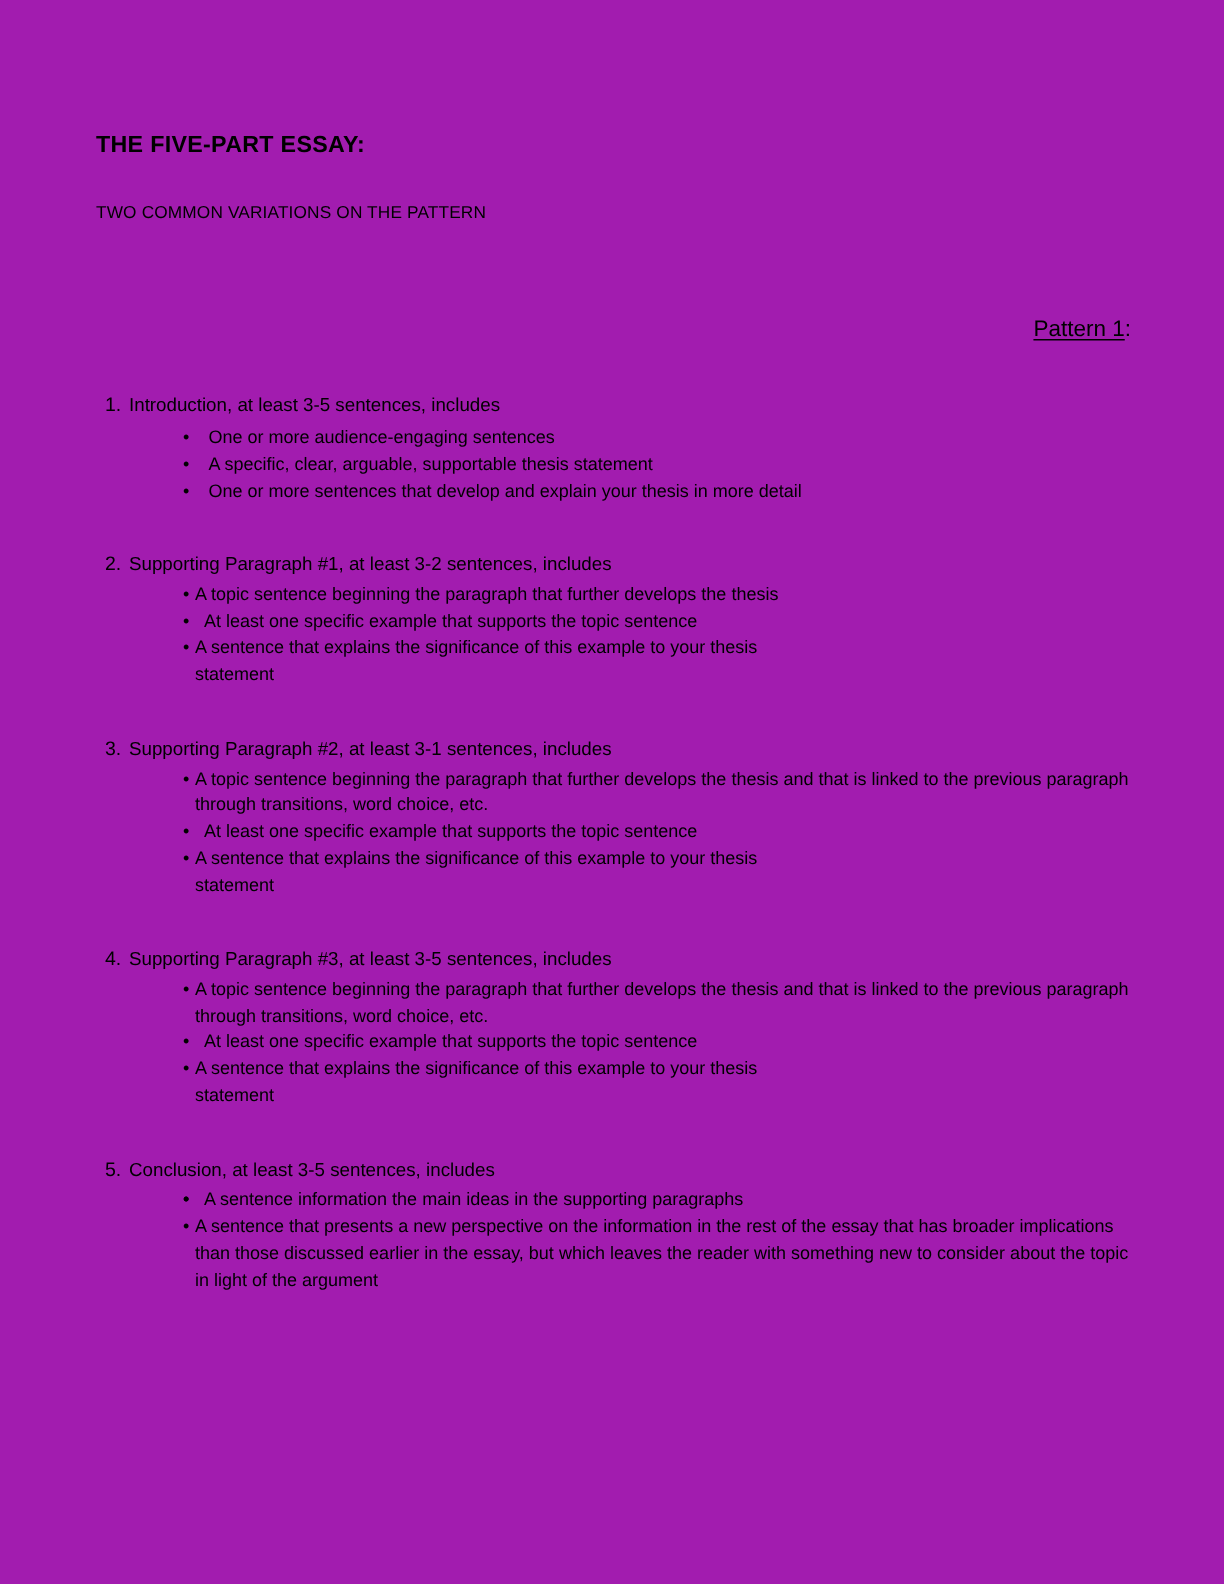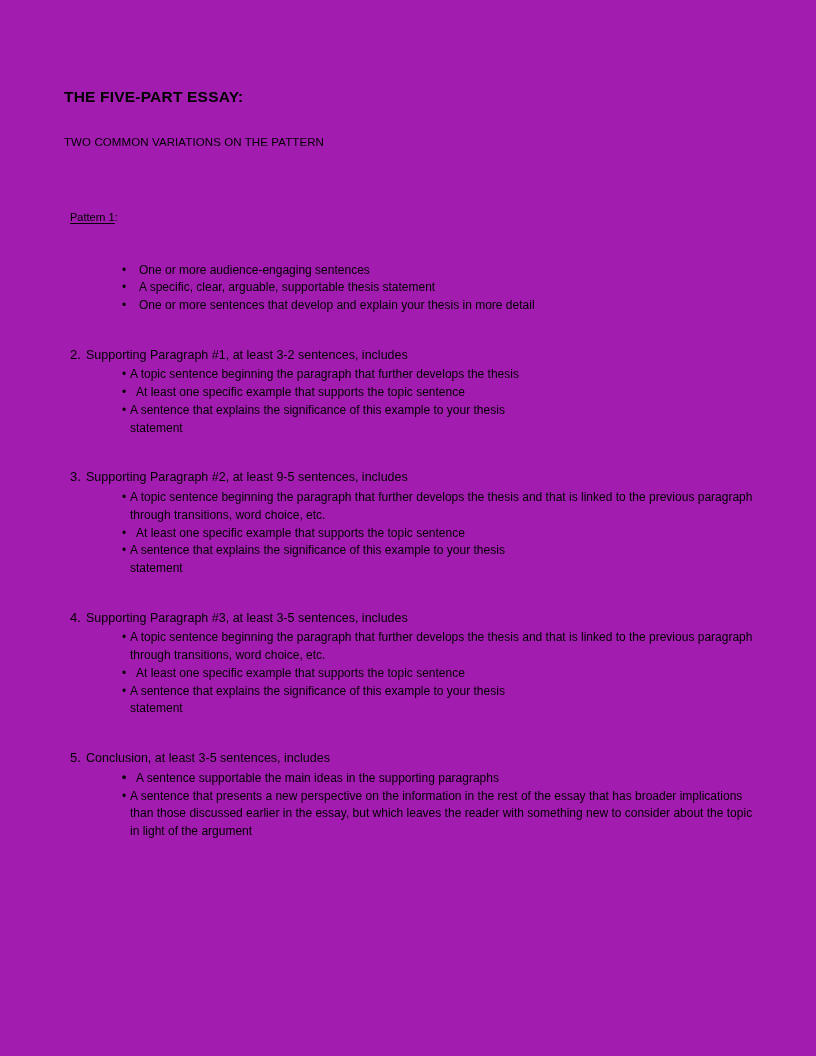--- a/index.html
+++ b/index.html
@@ -40,22 +40,23 @@
     font-size: 11.5px;
     font-weight: normal;
     letter-spacing: 0.1px;
     line-height: 1.2;
     margin: 0;
     padding-top: 29px;
   }
   .pattern-label-wrap {
     padding-top: 62px;
     padding-left: 6px;
-    font-size: 11px;
+    font-size: 15px;
     line-height: 1.2;
+    text-align: right;
   }
   .pattern-label {
     text-decoration: underline;
     text-underline-offset: 2px;
   }
   .sections {
     padding-top: 33px;
   }
   .section {
     margin-bottom: 32px;
@@ -125,54 +126,55 @@
     <h1 class="title">THE FIVE-PART ESSAY:</h1>
 
     <h2 class="subtitle">TWO COMMON VARIATIONS ON THE PATTERN</h2>
 
     <div class="pattern-label-wrap">
       <span class="pattern-label">Pattern 1</span><span>:</span>
     </div>
 
     <div class="sections" id="sections-root">
         <div class="section">
+          <div class="sec-head"><span class="sec-num">1.</span><span>Introduction, at least 3-5 sentences, includes</span></div>
           <ul class="bullets grp-wide">
             <li class="bullet"><span class="dot">•</span><span>One or more audience-engaging sentences</span></li>
             <li class="bullet"><span class="dot">•</span><span>A specific, clear, arguable, supportable thesis statement</span></li>
             <li class="bullet"><span class="dot">•</span><span>One or more sentences that develop and explain your thesis in more detail</span></li>
           </ul>
         </div>
         <div class="section">
           <div class="sec-head"><span class="sec-num">2.</span><span>Supporting Paragraph #1, at least 3-2 sentences, includes</span></div>
           <ul class="bullets grp-tight">
             <li class="bullet"><span class="dot">•</span><span>A topic sentence beginning the paragraph that further develops the thesis</span></li>
             <li class="bullet"><span class="dot">•</span><span class="lead-space"></span><span>At least one specific example that supports the topic sentence</span></li>
             <li class="bullet"><span class="dot">•</span><span>A sentence that explains the significance of this example to your thesis</span><span class="cont">statement</span></li>
           </ul>
         </div>
         <div class="section">
-          <div class="sec-head"><span class="sec-num">3.</span><span>Supporting Paragraph #2, at least 9-5 sentences, includes</span></div>
+          <div class="sec-head"><span class="sec-num">3.</span><span>Supporting Paragraph #2, at least 3-1 sentences, includes</span></div>
           <ul class="bullets grp-tight">
             <li class="bullet"><span class="dot">•</span><span>A topic sentence beginning the paragraph that further develops the thesis and that is linked to the previous paragraph through transitions, word choice, etc.</span></li>
             <li class="bullet"><span class="dot">•</span><span class="lead-space"></span><span>At least one specific example that supports the topic sentence</span></li>
             <li class="bullet"><span class="dot">•</span><span>A sentence that explains the significance of this example to your thesis</span><span class="cont">statement</span></li>
           </ul>
         </div>
         <div class="section">
           <div class="sec-head"><span class="sec-num">4.</span><span>Supporting Paragraph #3, at least 3-5 sentences, includes</span></div>
           <ul class="bullets grp-tight">
             <li class="bullet"><span class="dot">•</span><span>A topic sentence beginning the paragraph that further develops the thesis and that is linked to the previous paragraph through transitions, word choice, etc.</span></li>
             <li class="bullet"><span class="dot">•</span><span class="lead-space"></span><span>At least one specific example that supports the topic sentence</span></li>
             <li class="bullet"><span class="dot">•</span><span>A sentence that explains the significance of this example to your thesis</span><span class="cont">statement</span></li>
           </ul>
         </div>
         <div class="section">
           <div class="sec-head"><span class="sec-num">5.</span><span>Conclusion, at least 3-5 sentences, includes</span></div>
           <ul class="bullets grp-tight">
             <li class="bullet"><span class="dot">•</span></li>
-            <li class="bullet"><span class="dot">•</span><span class="lead-space"></span><span>A sentence supportable the main ideas in the supporting paragraphs</span></li>
+            <li class="bullet"><span class="dot">•</span><span class="lead-space"></span><span>A sentence information the main ideas in the supporting paragraphs</span></li>
             <li class="bullet"><span class="dot">•</span><span>A sentence that presents a new perspective on the information in the rest of  the essay that has broader implications than those discussed earlier in the  essay, but which leaves the reader with something new to consider about the  topic in light of the argument</span></li>
           </ul>
         </div>
       </div>
 
   </div>
 </div>
 
 </body></html>

